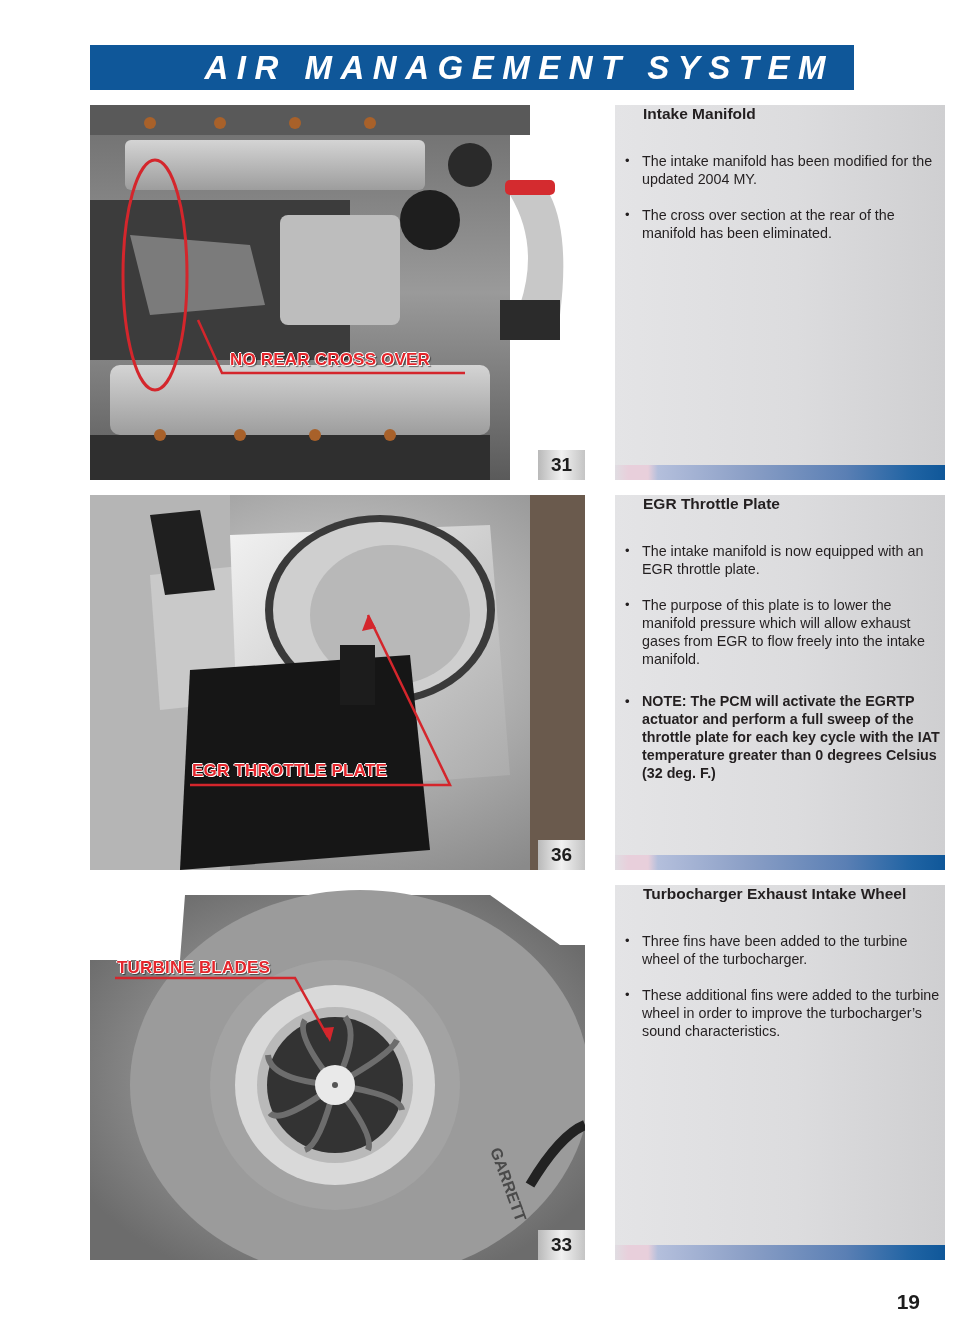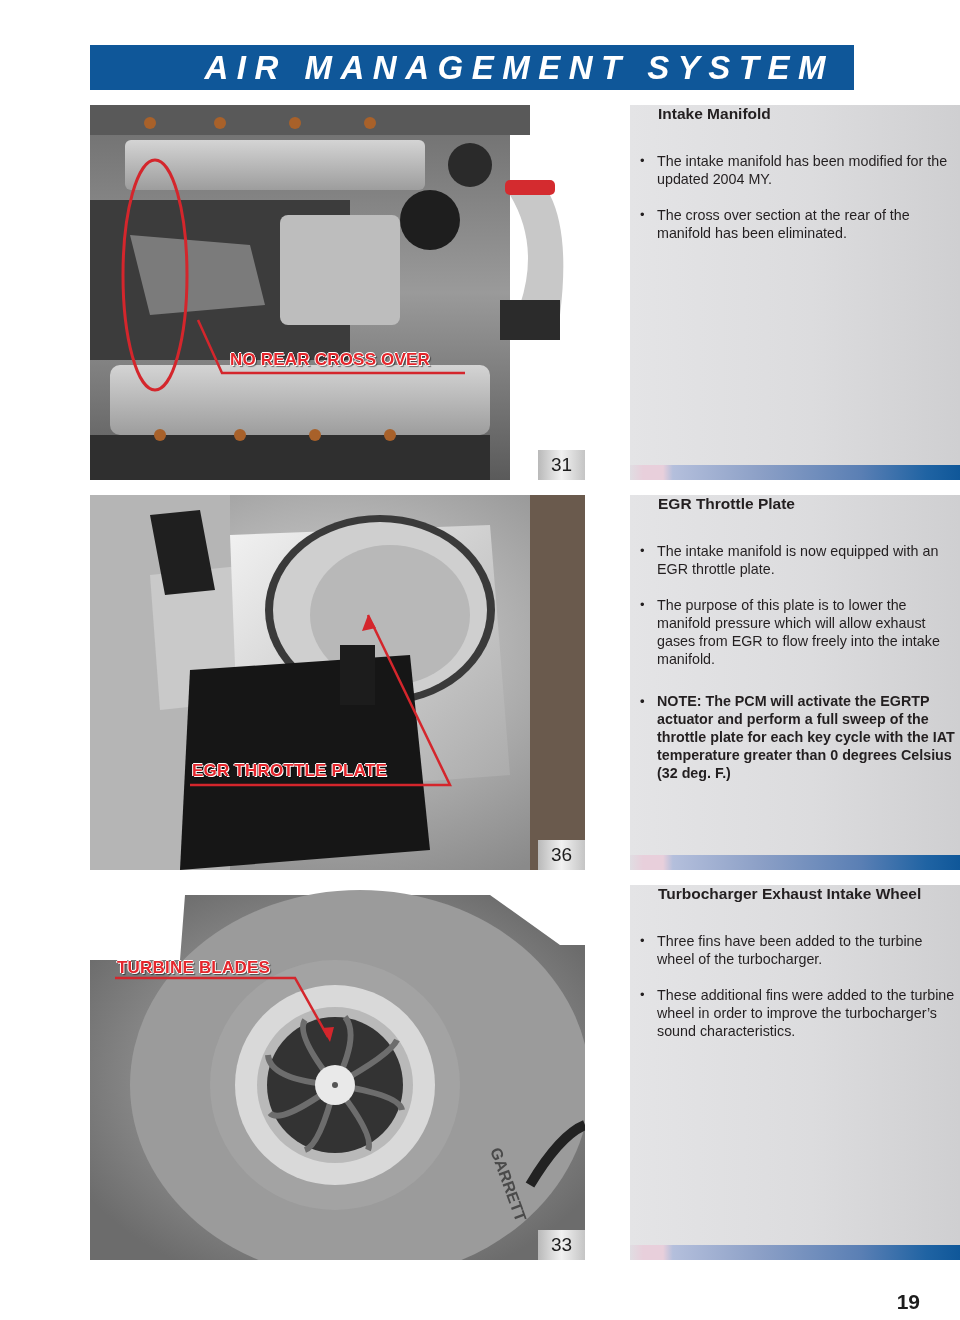--- a/index.html
+++ b/index.html
@@ -28,32 +28,32 @@
     .photo {
       position: absolute; left: 0; top: 0; width: 495px; height: 375px;
       overflow: hidden; background: #7a7a7a;
     }
     .photo svg { position: absolute; left: 0; top: 0; width: 495px; height: 375px; }
 
     .fig-badge {
       position: absolute; right: 0; bottom: 0; width: 47px; height: 30px;
       background: linear-gradient(90deg, #b9b9b9 0%, #f1f1f1 50%, #c4c4c4 100%);
       display: flex; align-items: center; justify-content: center;
-      font-weight: normal; font-size: 19px; color: #1d1d1d;
+      font-weight: bold; font-size: 19px; color: #1d1d1d;
     }
 
     .callout {
       position: absolute;
       color: #e4262c; font-weight: bold; font-size: 17px;
       text-shadow: 1px 1px 0 #ffffff, -1px 0 0 #ffffff, 0 -1px 0 #ffffff, 2px 2px 1px rgba(0,0,0,0.5);
       letter-spacing: 0.2px; white-space: nowrap;
     }
 
     .panel {
-      position: absolute; left: 540px; top: 0; width: 330px; height: 375px;
+      position: absolute; left: 525px; top: 0; width: 330px; height: 375px;
       background: linear-gradient(90deg, #e4e4e6 0%, #dcdcde 55%, #cfcfd1 100%);
     }
     .panel-title {
       position: absolute; left: 28px; top: 0px;
       font-weight: bold; font-size: 15.5px; color: #231f20;
     }
     .s3 .panel-title { font-size: 15.5px; }
 
     .bullets { position: absolute; left: 10px; top: 47px; width: 318px; list-style: none; }
     .bullet {

